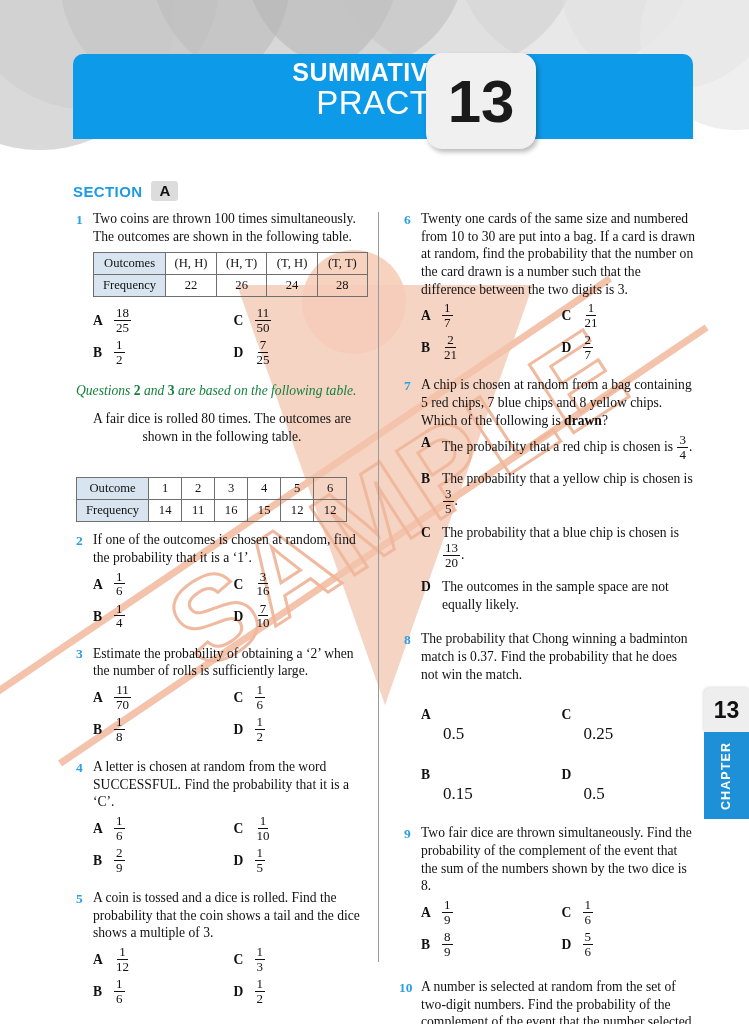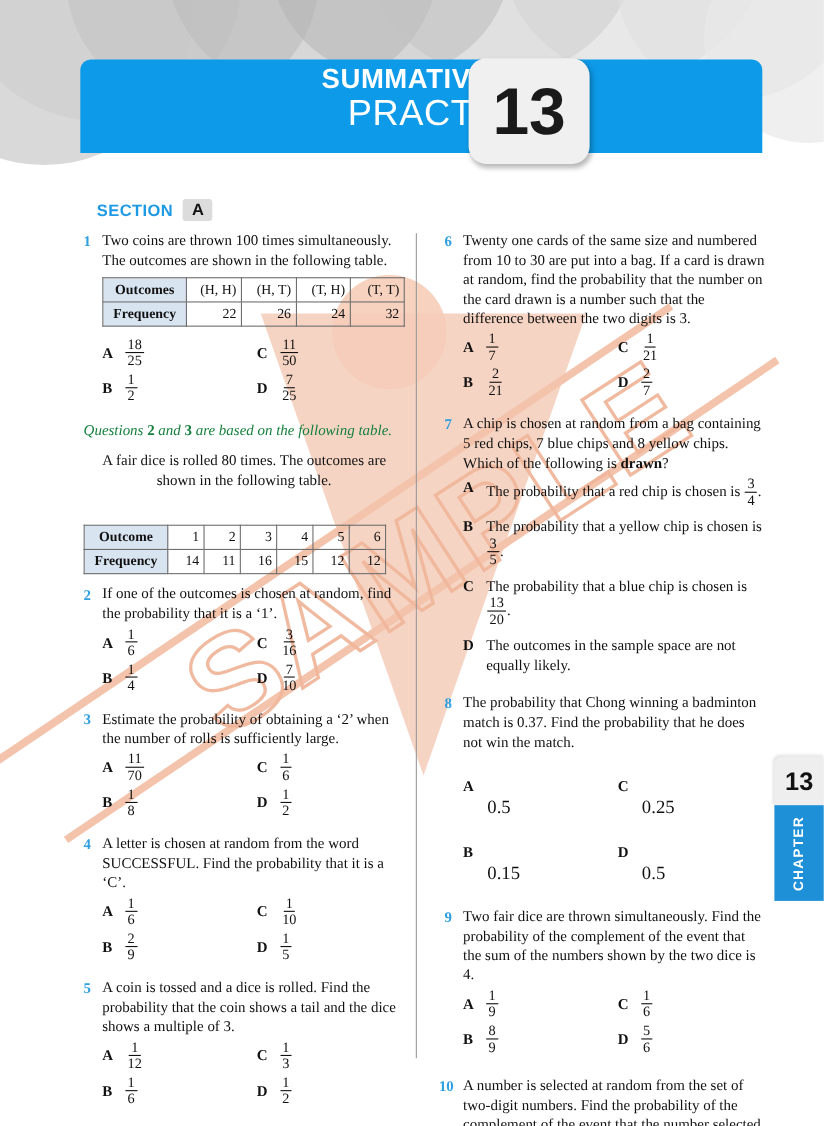--- a/index.html
+++ b/index.html
@@ -139,21 +139,20 @@
     display: flex;
     align-items: center;
     gap: 9px;
   }
   .section-word {
     font-family: "Liberation Sans", sans-serif;
     font-size: 15px;
     font-weight: bold;
     color: #1e9ae5;
     letter-spacing: .4px;
-    margin-left: 15px;
   }
   .section-letter {
     font-family: "Liberation Sans", sans-serif;
     font-size: 15px;
     font-weight: bold;
     color: #111;
     background: #dcdcdc;
     border-radius: 3px;
     padding: 2px 8px 3px;
     line-height: 1;
@@ -302,27 +301,27 @@
 
   
   table.dt {
     border-collapse: collapse;
     margin: 7px 0 9px 17px;
     font-size: 12.6px;
     color: #111;
   }
   table.dt td, table.dt th {
     border: 1px solid #6f6f6f;
-    text-align: right;
+    text-align: center;
     padding: 3px 4px;
     font-weight: normal;
   }
   table.dt .hdr {
     background: #d8e4f0;
-    font-weight: bold;
+    font-weight: normal;
     padding: 3px 9px;
     text-align: center;
   }
   table.t1 td.cell { width: 56px; }
   table.t2 td.cell { width: 33px; }
 
   
   .side-tab {
     position: absolute;
     right: 0; top: 688px;
@@ -410,21 +409,21 @@
               <td class="cell">(H, H)</td>
               <td class="cell">(H, T)</td>
               <td class="cell">(T, H)</td>
               <td class="cell">(T, T)</td>
             </tr>
             <tr>
               <td class="hdr">Frequency</td>
               <td class="cell">22</td>
               <td class="cell">26</td>
               <td class="cell">24</td>
-              <td class="cell">32</td>
+              <td class="cell">28</td>
             </tr>
           </tbody>
             </table>
           <div class="opts">
             <div class="opt">
               <span class="opt-letter">A</span>
               <span class="opt-val frac">
                 <span class="num">18</span>
                 <span class="den">25</span>
               </span>
@@ -724,21 +723,21 @@
             <div class="opt">
               <span class="opt-letter">D</span>
               <span class="opt-val">0.5</span>
             </div>
           </div>
         </div>
 
         <div class="q" style="margin-top:20px;">
           <div class="q-head">
             <div class="q-num">9</div>
-            <div class="q-text">Two fair dice are thrown simultaneously. Find the probability of the complement of the event that the sum of the numbers shown by the two dice is 4.</div>
+            <div class="q-text">Two fair dice are thrown simultaneously. Find the probability of the complement of the event that the sum of the numbers shown by the two dice is 8.</div>
           </div>
           <div class="opts">
             <div class="opt">
               <span class="opt-letter">A</span>
               <span class="opt-val frac">
                 <span class="num">1</span>
                 <span class="den">9</span>
               </span>
             </div>
             <div class="opt">

